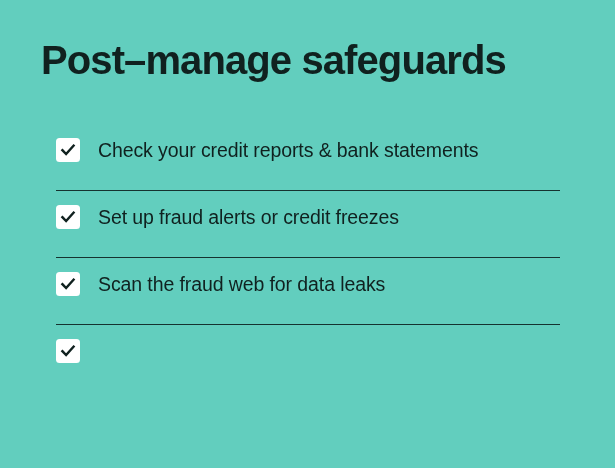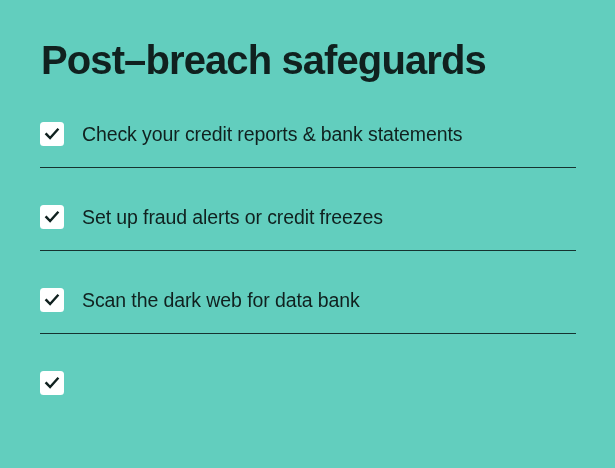--- a/index.html
+++ b/index.html
@@ -44,28 +44,28 @@
     list-style: none;
     margin: 0;
     padding: 0;
   }
 
   .check-row {
     position: relative;
     display: flex;
     align-items: center;
     height: 48px;
-    margin: 0;
+    margin: 16px;
     padding: 0;
   }
 
   .check-row + .check-row {
     border-top: 1.6px solid #153330;
     margin-top: 9px;
-    padding-top: 25px;
+    padding-top: 2px;
   }
 
   .checkbox {
     flex: 0 0 auto;
     width: 24px;
     height: 24px;
     background: #ffffff;
     border-radius: 3.5px;
     display: flex;
     align-items: center;
@@ -87,21 +87,21 @@
     letter-spacing: -0.1px;
     color: #10211f;
     white-space: nowrap;
   }
 </style>
 </head>
 <body>
 
 <div id="card">
 
-  <h1 id="title">Post–breach safeguards</h1>
+  <h1 id="title">Post–manage safeguards</h1>
 
   <ul id="checklist">
 
     <li class="check-row">
       <span class="checkbox">
         <svg viewBox="0 0 16 16" aria-hidden="true">
           <path d="M2.4 8.2 L6.1 12 L13.6 3.6" fill="none" stroke="#10211f" stroke-width="2.4" stroke-linecap="square" stroke-linejoin="miter"></path>
         </svg>
       </span>
       <span class="check-label">Check your credit reports &amp; bank statements</span>
@@ -116,21 +116,21 @@
       <span class="check-label">Set up fraud alerts or credit freezes</span>
     </li>
 
 
     <li class="check-row">
       <span class="checkbox">
         <svg viewBox="0 0 16 16" aria-hidden="true">
           <path d="M2.4 8.2 L6.1 12 L13.6 3.6" fill="none" stroke="#10211f" stroke-width="2.4" stroke-linecap="square" stroke-linejoin="miter"></path>
         </svg>
       </span>
-      <span class="check-label">Scan the dark web for data bank</span>
+      <span class="check-label">Scan the fraud web for data leaks</span>
     </li>
 
     <li class="check-row">
       <span class="checkbox">
         <svg viewBox="0 0 16 16" aria-hidden="true">
           <path d="M2.4 8.2 L6.1 12 L13.6 3.6" fill="none" stroke="#10211f" stroke-width="2.4" stroke-linecap="square" stroke-linejoin="miter"></path>
         </svg>
       </span>
     </li>
 

